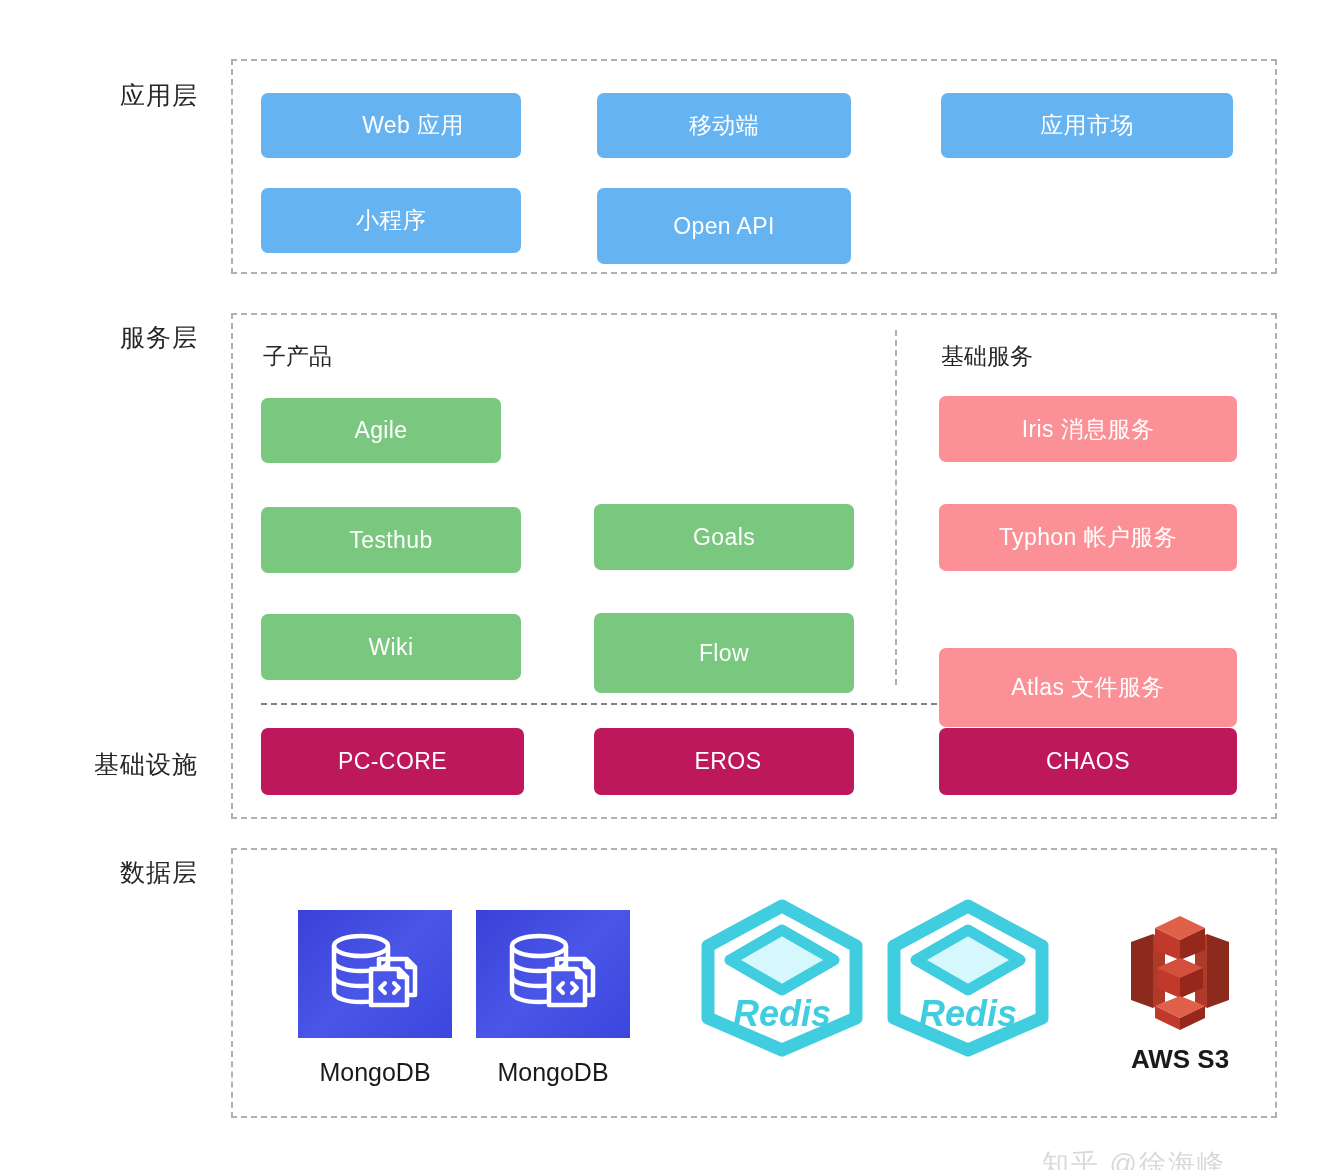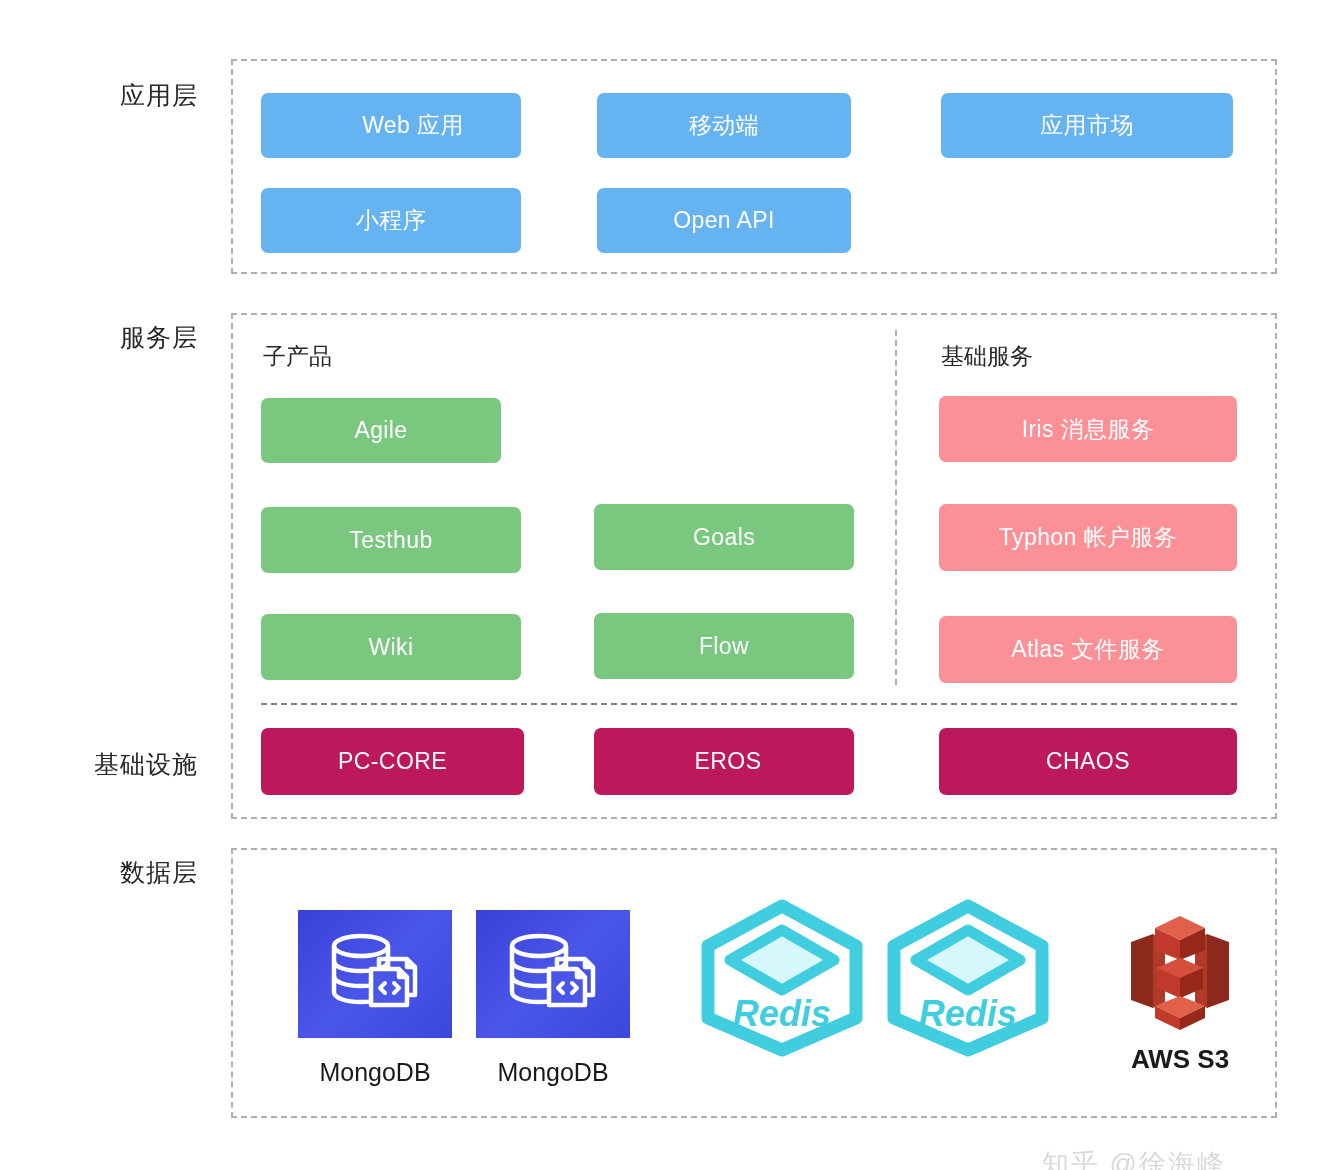--- a/index.html
+++ b/index.html
@@ -116,43 +116,43 @@
 
   <div class="layer-label" style="left:108px; top:83px; width:90px;">应用层</div>
 
   <div class="group-box" style="left:231px; top:59px; width:1046px; height:215px;"></div>
 
   <div class="node blue" style="left:261px; top:93px; width:260px; height:65px;padding-left:44px;">Web 应用</div>
   <div class="node blue" style="left:597px; top:93px; width:254px; height:65px;">移动端</div>
   <div class="node blue" style="left:941px; top:93px; width:292px; height:65px;">应用市场</div>
 
   <div class="node blue" style="left:261px; top:188px; width:260px; height:65px;">小程序</div>
-  <div class="node blue" style="left:597px; top:188px; width:254px; height:65px;">Open API</div>
+  <div class="node blue" style="left:597px; top:188px; width:254px; height:76px;">Open API</div>
 
   <div class="layer-label" style="left:108px; top:325px; width:90px;">服务层</div>
 
   <div class="group-box" style="left:231px; top:313px; width:1046px; height:506px;"></div>
 
   <div class="divider-v" style="left:895px; top:330px; height:355px;"></div>
 
   <div class="divider-h" style="left:261px; top:703px; width:976px;"></div>
 
   <div class="section-caption" style="left:263px; top:345px;">子产品</div>
   <div class="section-caption" style="left:941px; top:345px;">基础服务</div>
 
   <div class="node green" style="left:261px; top:398px; width:240px; height:65px;">Agile</div>
   <div class="node green" style="left:261px; top:614px; width:260px; height:66px;">Wiki</div>
   <div class="node green" style="left:261px; top:507px; width:260px; height:66px;">Testhub</div>
 
   <div class="node green" style="left:594px; top:504px; width:260px; height:66px;">Goals</div>
-  <div class="node green" style="left:594px; top:613px; width:260px; height:66px;">Flow</div>
+  <div class="node green" style="left:594px; top:613px; width:260px; height:80px;">Flow</div>
 
   <div class="node pink" style="left:939px; top:396px; width:298px; height:66px;">Iris 消息服务</div>
   <div class="node pink" style="left:939px; top:504px; width:298px; height:67px;">Typhon 帐户服务</div>
-  <div class="node pink" style="left:939px; top:616px; width:298px; height:67px;">Atlas 文件服务</div>
+  <div class="node pink" style="left:939px; top:648px; width:298px; height:79px;">Atlas 文件服务</div>
 
   <div class="layer-label" style="left:84px; top:752px; width:114px;">基础设施</div>
 
   <div class="node purple" style="left:261px; top:728px; width:263px; height:67px;">PC-CORE</div>
   <div class="node purple" style="left:594px; top:728px; width:260px; height:67px;padding-left:8px;">EROS</div>
   <div class="node purple" style="left:939px; top:728px; width:298px; height:67px;">CHAOS</div>
 
   <div class="layer-label" style="left:108px; top:860px; width:90px;">数据层</div>
 
   <div class="group-box" style="left:231px; top:848px; width:1046px; height:270px;"></div>

